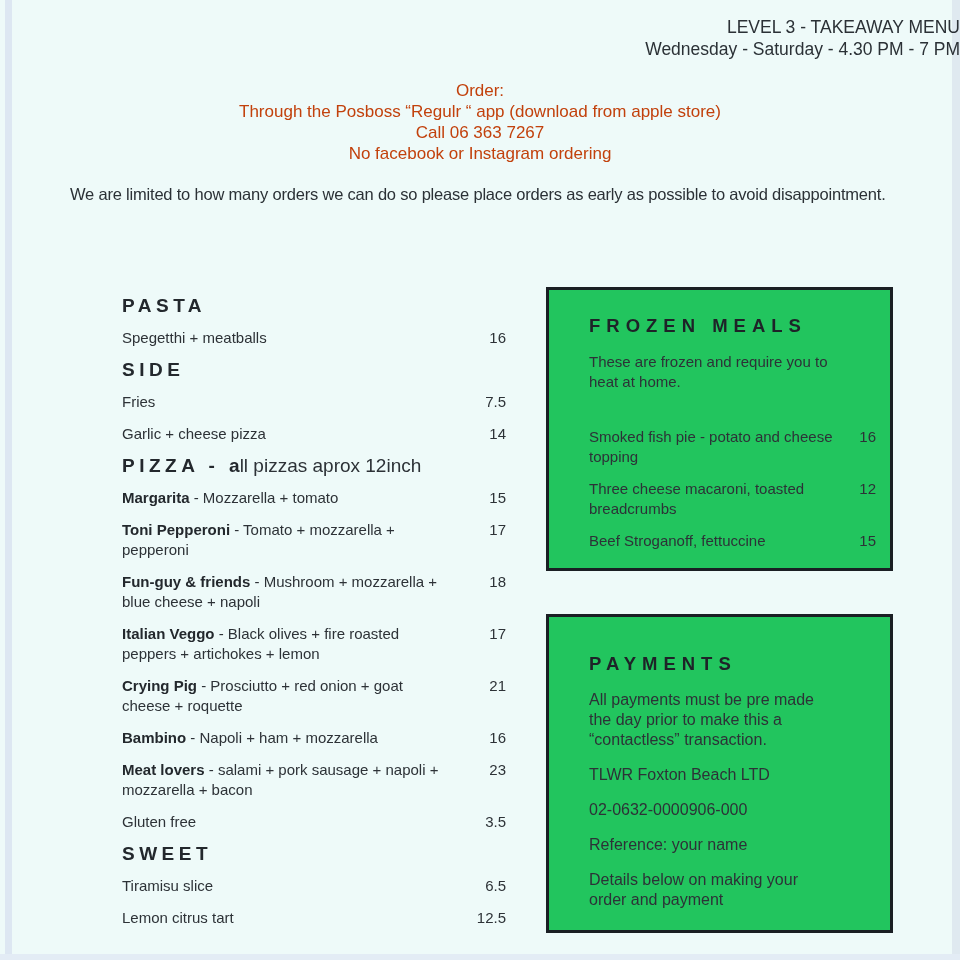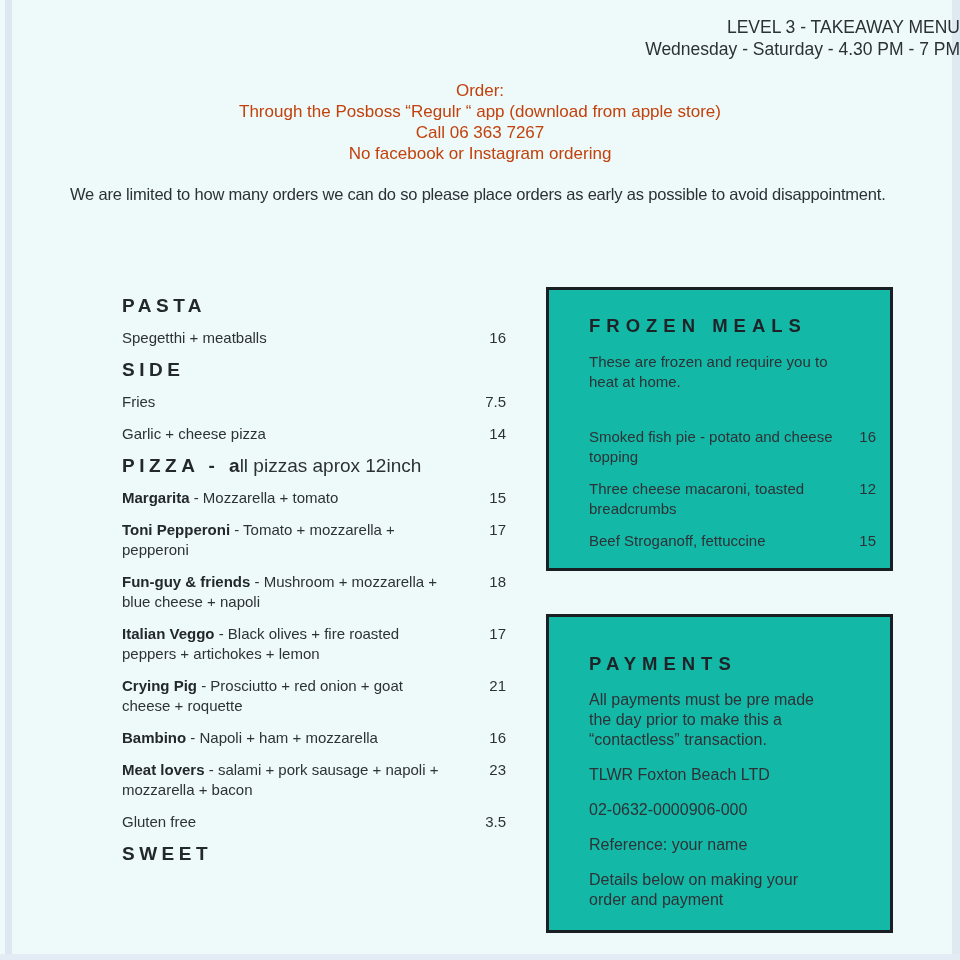--- a/index.html
+++ b/index.html
@@ -36,21 +36,21 @@
   }
   .sec .nrm { font-weight: 400; letter-spacing: normal; margin-left: -4.5px; color: #2d3237; }
   .row { display: flex; margin-bottom: 12px; }
   .row .line { width: 322px; font-size: 15px; line-height: 20px; }
   .row .line b { color: #23282d; }
   .row .price { flex: 1; text-align: right; font-size: 15px; line-height: 20px; }
 
   
   .box {
     position: absolute; left: 546px; width: 347px;
-    border: 3px solid #1a1f24; background: #14b8a6;
+    border: 3px solid #1a1f24; background: #22c55e;
   }
   .box-frozen { top: 287px; height: 284px; padding: 25px 14px 0 40px; }
   .box-payments { top: 614px; height: 319px; padding: 36px 14px 0 40px; }
   .box-title {
     font-weight: bold; font-size: 18.5px; letter-spacing: 6px;
     color: #1e2328; margin-bottom: 15px;
   }
   .box-note { font-size: 15px; line-height: 20px; width: 248px; margin-bottom: 35px; }
   .frozen-row { display: flex; margin-bottom: 12px; }
   .frozen-row .fline { width: 245px; font-size: 15px; line-height: 20px; }
@@ -135,21 +135,29 @@
     <div class="price">23</div>
   </div>
 
   <div class="row">
     <div class="line"><b></b><span>Gluten free</span></div>
     <div class="price">3.5</div>
   </div>
 
   <div class="sec">SWEET</div>
 
+  <div class="row">
+    <div class="line"><b></b><span>Tiramisu slice</span></div>
+    <div class="price">6.5</div>
+  </div>
 
+  <div class="row">
+    <div class="line"><b></b><span>Lemon citrus tart</span></div>
+    <div class="price">12.5</div>
+  </div>
 </section>
 
 <section class="box box-frozen">
   <div class="box-title">FROZEN MEALS</div>
   <p class="box-note">These are frozen and require you to heat at home.</p>
 
   <div class="frozen-row">
     <div class="fline">Smoked fish pie - potato and cheese topping</div>
     <div class="fprice">16</div>
   </div>

